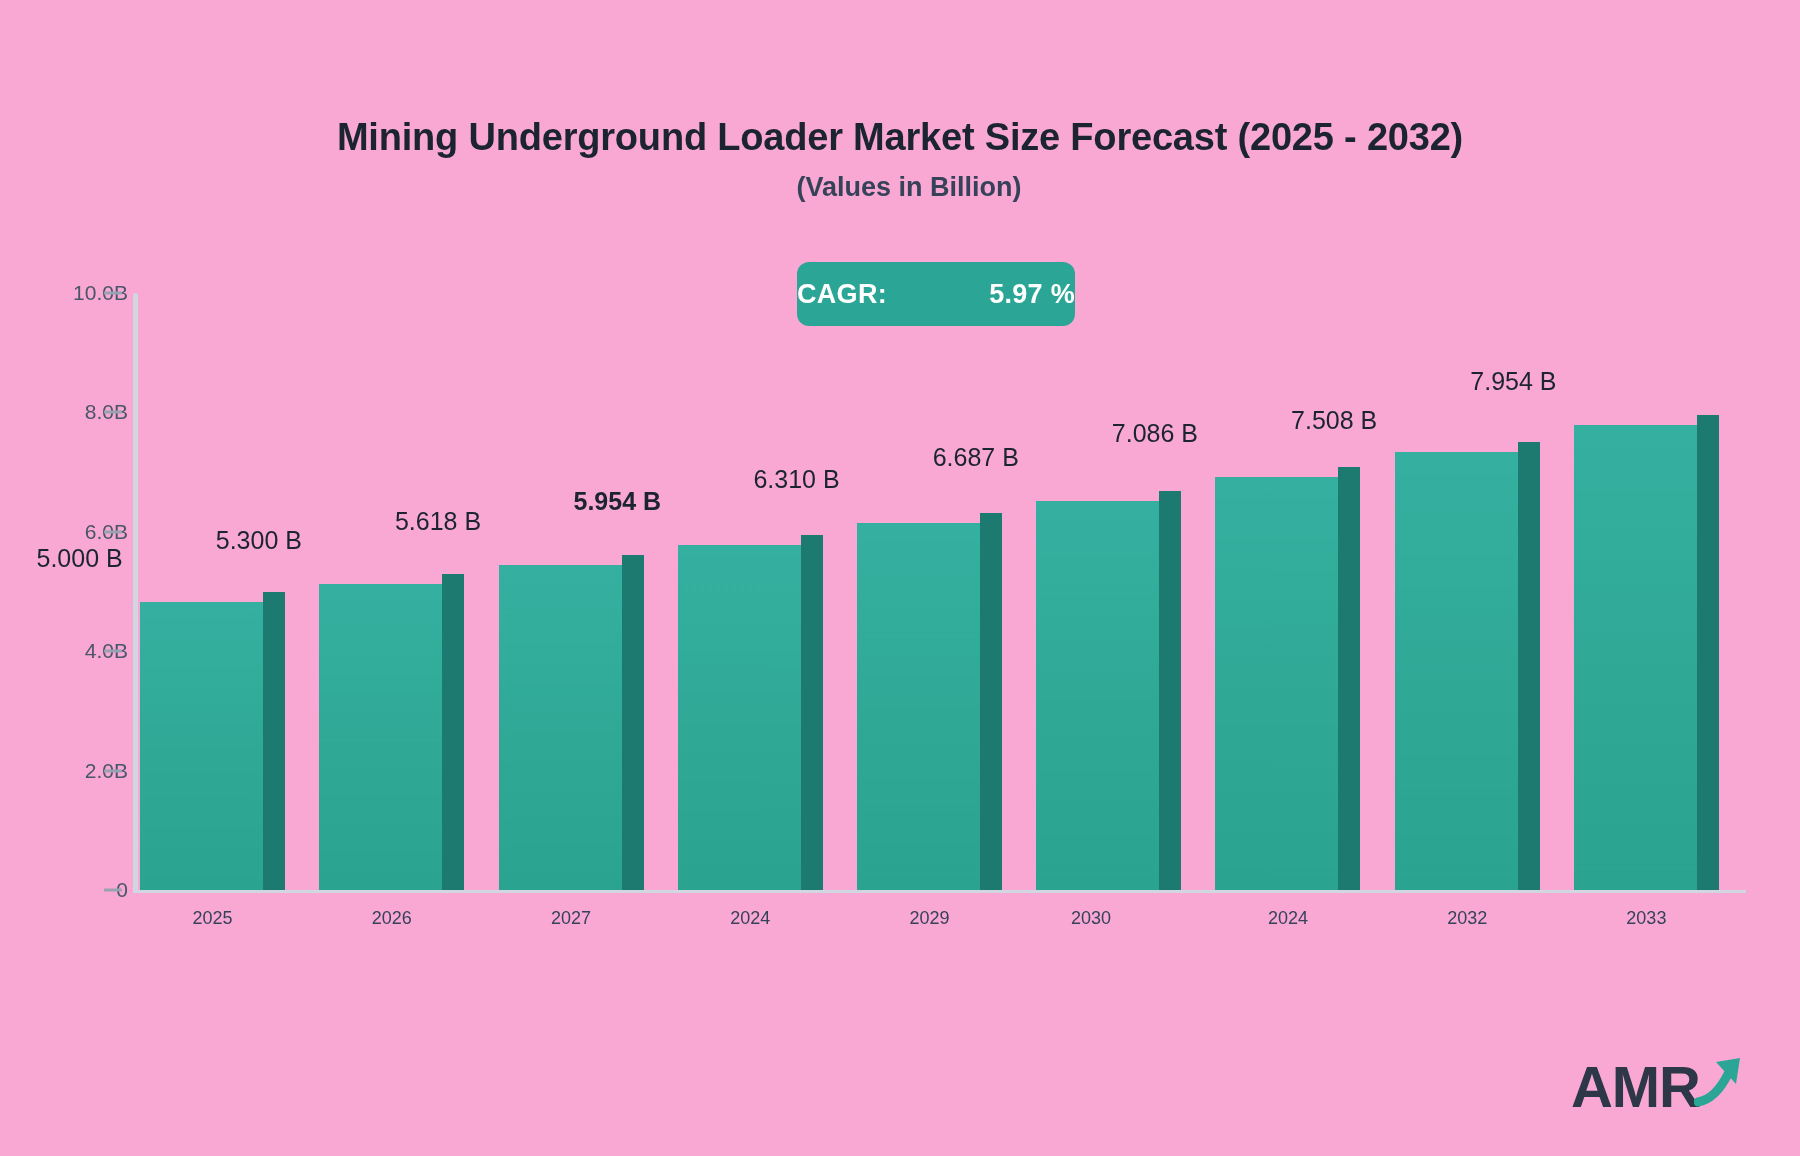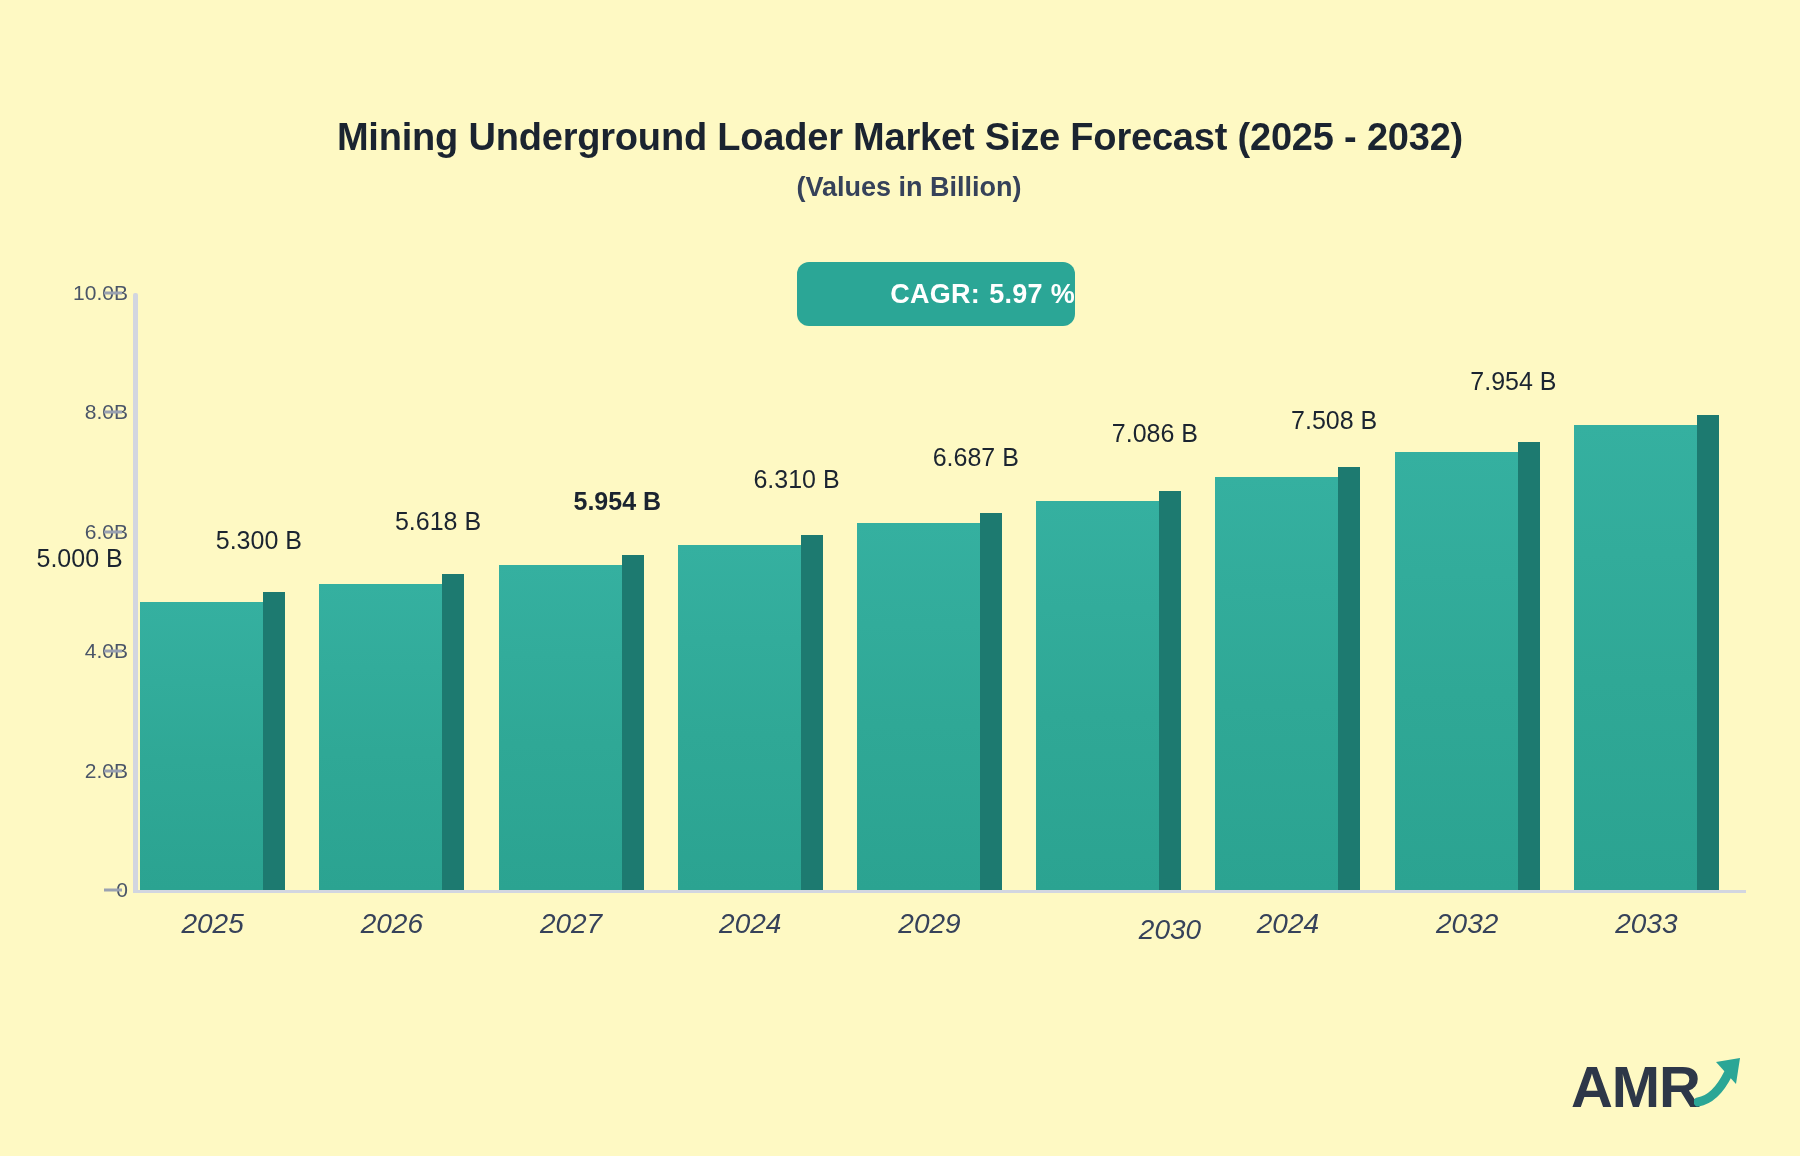--- a/index.html
+++ b/index.html
@@ -7,21 +7,21 @@
     width: 1800px;
     height: 1156px;
     background: #ffffff;
     font-family: "Liberation Sans", sans-serif;
     overflow: hidden;
   }
   #page {
     position: relative;
     width: 1800px;
     height: 1156px;
-    background: #fef9c3;
+    background: #f9a8d4;
   }
 
   
   .chart-title {
     position: absolute;
     top: 116px;
     left: 0;
     width: 1800px;
     text-align: center;
     font-size: 38px;
@@ -46,21 +46,21 @@
   .cagr-badge {
     position: absolute;
     top: 262px;
     left: 797px;
     width: 278px;
     height: 64px;
     background: #2ba696;
     border-radius: 12px;
     display: flex;
     align-items: center;
-    justify-content: flex-end;
+    justify-content: space-between;
     gap: 9px;
     color: #ffffff;
     font-size: 27px;
     font-weight: bold;
   }
   .cagr-badge .cagr-label { letter-spacing: 0.3px; }
   .cagr-badge .cagr-value { letter-spacing: 0.3px; }
 
   
   #plot {
@@ -137,24 +137,23 @@
     left: 50%;
     transform: translateX(-50%);
     white-space: nowrap;
     font-size: 25px;
     color: #1b2430;
   }
   .x-label {
     position: absolute;
     top: 908px;
     text-align: left;
-    font-size: 28px;
+    font-size: 18px;
     color: #36425a;
     transform: translateX(-50%);
-    font-style: italic;
   }
 
   
   .amr-logo {
     position: absolute;
     right: 50px;
     bottom: 40px;
     display: flex;
     align-items: flex-end;
     justify-content: center;
@@ -238,21 +237,21 @@
           <div class="bar-side" style="height: 474.854px; width: 22px;"></div>
           <div class="bar-front" style="height: 464.854px; width: 123px;"></div>
         </div>
       </div>
     <div id="xlabels">
         <div class="x-label" style="left: 212.611px;">2025</div>
         <div class="x-label" style="left: 391.833px;">2026</div>
         <div class="x-label" style="left: 571.056px;">2027</div>
         <div class="x-label" style="left: 750.278px;">2024</div>
         <div class="x-label" style="left: 929.5px;">2029</div>
-        <div class="x-label" style="left: 1170px; margin-top: 6px;">2030</div>
+        <div class="x-label" style="left: 1091px;">2030</div>
         <div class="x-label" style="left: 1287.94px;">2024</div>
         <div class="x-label" style="left: 1467.17px;">2032</div>
         <div class="x-label" style="left: 1646.39px;">2033</div>
       </div>
   <div class="bar-label" style="left: 79.6111px; top: 543.5px;">5.000 B</div>
       <div class="bar-label" style="left: 258.833px; top: 525.59px;">5.300 B</div>
       <div class="bar-label" style="left: 438.056px; top: 506.605px;">5.618 B</div>
       <div class="bar-label" style="left: 617.278px; top: 486.546px; font-weight: bold;">5.954 B</div>
       <div class="bar-label" style="left: 796.5px; top: 465.293px;">6.310 B</div>
       <div class="bar-label" style="left: 975.722px; top: 442.786px;">6.687 B</div>

